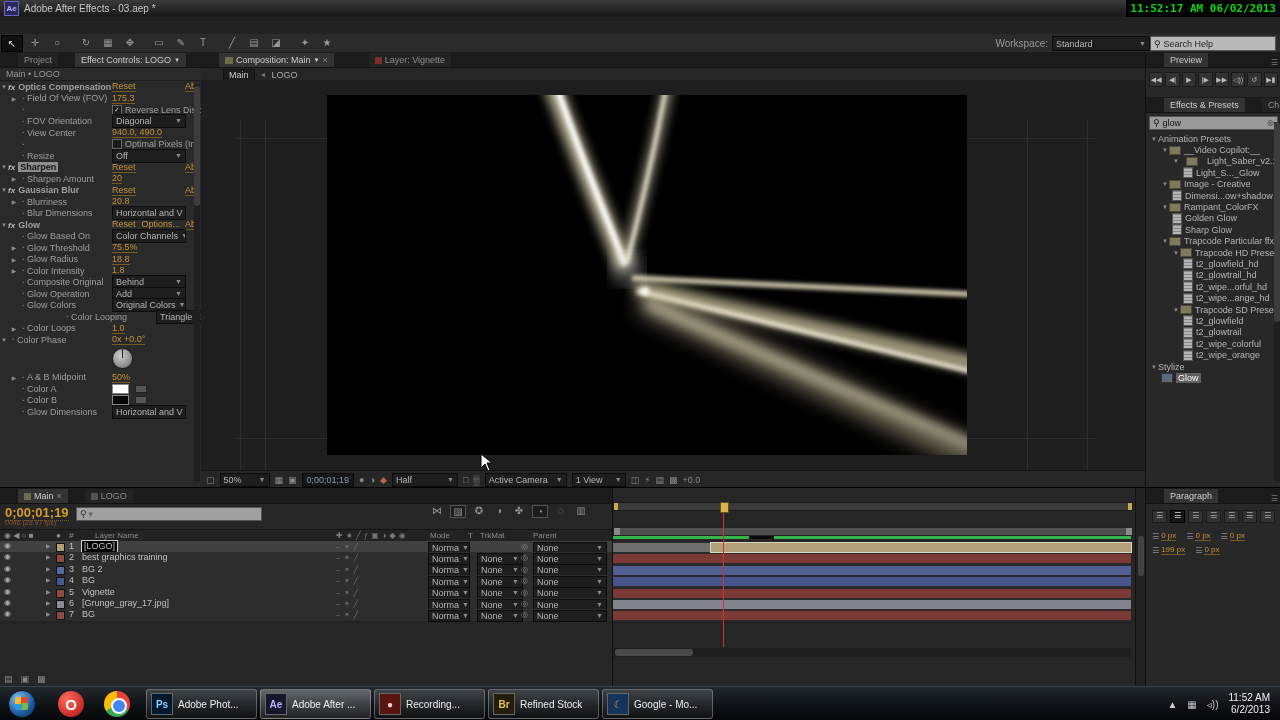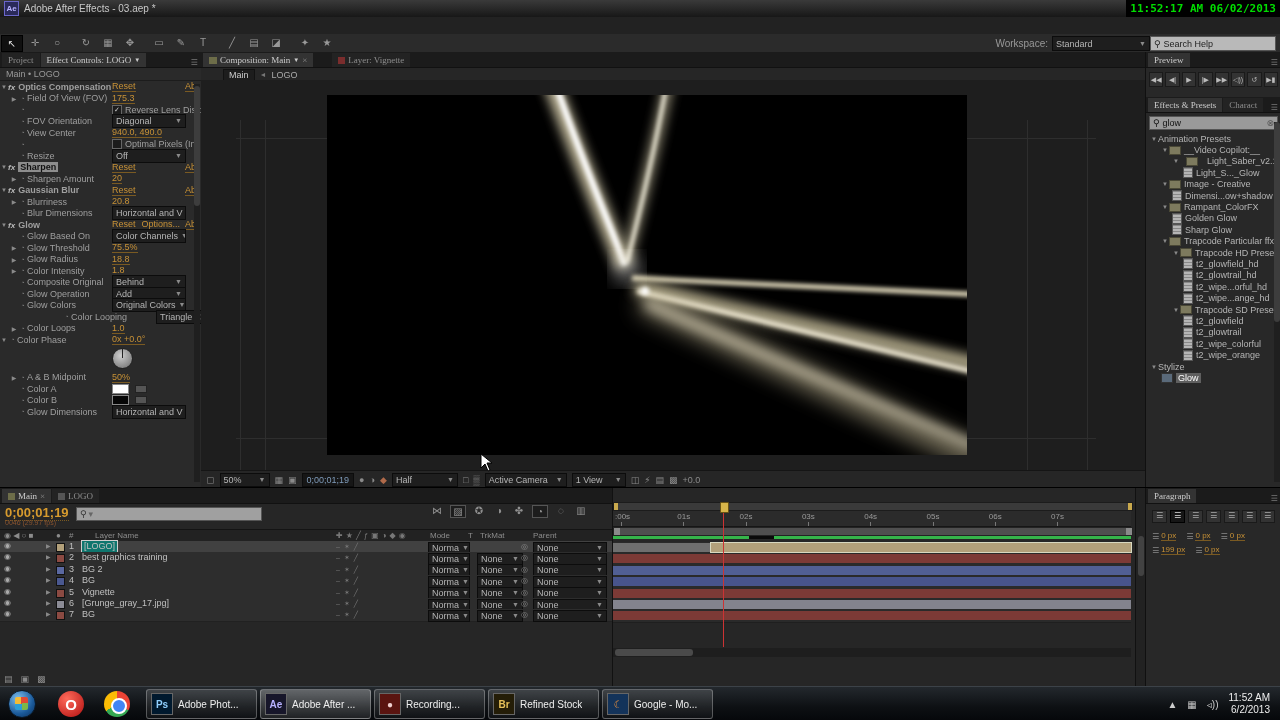--- a/index.html
+++ b/index.html
@@ -21,21 +21,21 @@
   .tool{width:20px;height:15px;margin:0 1px;display:flex;align-items:center;justify-content:center;color:#999;font-size:10px;}
   .tool.active{background:#101010;border:1px solid #000;color:#eee;}
   #ws-area{position:absolute;right:130px;top:2px;display:flex;align-items:center;gap:4px;}
   #ws-label{color:#999;}
   .dd{background:#1e1e1e;border:1px solid #0c0c0c;color:#b5b5b5;height:12px;line-height:12px;
       padding:0 3px;display:flex;align-items:center;justify-content:space-between;font-size:9px;overflow:hidden;white-space:nowrap;}
   .dd .arr{color:#8a8a8a;font-size:7px;margin-left:3px;}
   #help-search{position:absolute;right:4px;top:2px;width:118px;height:13px;background:#b9b9b9;border:1px solid #555;
                color:#222;font-size:9px;display:flex;align-items:center;padding:0 3px;gap:3px;}
   
-  .tabbar{height:15px;background:#1b1b1b;display:flex;align-items:flex-end;gap:1px;padding-left:2px;border-bottom:1px solid #111;font-family:Liberation Serif, serif;}
+  .tabbar{height:15px;background:#1b1b1b;display:flex;align-items:flex-end;gap:17px;padding-left:18px;border-bottom:1px solid #111;}
   .tab{height:14px;line-height:14px;padding:0 6px;background:#232323;color:#8d8d8d;font-size:9px;white-space:nowrap;display:flex;align-items:center;gap:3px;}
   .tab.active{background:#333;color:#ccc;}
   .pmenu{margin-left:auto;color:#777;padding-right:3px;font-size:8px;}
   
   #effectpanel{left:0;top:52px;width:201px;height:435px;background:#2a2a2a;border-right:1px solid #101010;}
   #fx-bread{height:12px;line-height:12px;padding-left:6px;color:#999;font-size:9px;border-bottom:1px solid #1c1c1c;}
   .fxrow{height:11.5px;display:flex;align-items:center;font-size:9px;position:relative;}
   .fxrow .lab{color:#9f9f9f;white-space:nowrap;overflow:hidden;}
   .fxrow .valcol{position:absolute;left:112px;display:flex;align-items:center;}
   .tri{color:#8a8a8a;font-size:6px;width:8px;text-align:center;flex:0 0 8px;}
@@ -92,21 +92,21 @@
   .tli.boxed{border:1px solid #555;background:#1d1d1d;}
   #tl-header{position:absolute;left:0;top:41px;width:612px;height:12px;background:#222;border-top:1px solid #141414;border-bottom:1px solid #141414;font-size:8px;color:#8c8c8c;}
   .hcol{position:absolute;top:0;height:12px;line-height:12px;}
   .lrow{position:absolute;left:0;width:612px;height:11.4px;background:#2d2d2d;border-bottom:1px solid #212121;font-size:9px;color:#c0c0c0;}
   .lrow.sel{background:#414141;}
   .lr-eye{position:absolute;left:4px;top:0;color:#aaa;font-size:8px;}
   .lr-tri{position:absolute;left:46px;top:0;color:#888;font-size:6px;line-height:11px;}
   .lr-sw{position:absolute;left:56px;top:2px;width:7px;height:7px;border:1px solid #111;}
   .lr-num{position:absolute;left:69px;top:0;line-height:11px;}
   .lr-name{position:absolute;left:82px;top:0;line-height:11px;white-space:nowrap;}
-  .lr-name.boxed{outline:1px solid #cfcfcf;background:#0f766e;padding:0 2px;}
+  .lr-name.boxed{outline:1px solid #cfcfcf;background:#000000;padding:0 2px;}
   .lr-sw2{position:absolute;left:336px;top:0;width:84px;color:#777;font-size:7px;line-height:11px;letter-spacing:4px;}
   .lr-dd{position:absolute;height:10px;top:0.5px;}
   .parico{position:absolute;left:521px;top:1px;color:#888;font-size:8px;}
   
   #tl-graph{position:absolute;left:612px;top:0;width:523px;height:199px;background:#262626;border-left:1px solid #111;}
   #tl-nav{position:absolute;left:0;top:14px;width:518px;height:7px;background:#3a3a3a;border:1px solid #1c1c1c;}
   .navh{position:absolute;top:0;width:4px;height:7px;background:#c9a94d;}
   #tl-ruler{position:absolute;left:0;top:23px;width:518px;height:15px;background:#2b2b2b;border-bottom:1px solid #161616;}
   .rlab{position:absolute;top:1px;font-size:8px;color:#9a9a9a;}
   .rtick{position:absolute;bottom:0;width:1px;height:4px;background:#777;}
@@ -870,38 +870,20 @@
           <span>▣</span>
           <span>▩</span>
         </div>
     </div>
 
     <div id="tl-graph">
       <div id="tl-nav">
           <div class="navh" style="left:0;"></div>
           <div class="navh" style="right:0;"></div>
         </div>
-      <div id="tl-ruler">
-          <div class="rlab" style="left: 2px;">:00s</div>
-          <div class="rtick" style="left: 8px;"></div>
-          <div class="rlab" style="left: 64.3px;">01s</div>
-          <div class="rtick" style="left: 70.3px;"></div>
-          <div class="rlab" style="left: 126.6px;">02s</div>
-          <div class="rtick" style="left: 132.6px;"></div>
-          <div class="rlab" style="left: 188.9px;">03s</div>
-          <div class="rtick" style="left: 194.9px;"></div>
-          <div class="rlab" style="left: 251.2px;">04s</div>
-          <div class="rtick" style="left: 257.2px;"></div>
-          <div class="rlab" style="left: 313.5px;">05s</div>
-          <div class="rtick" style="left: 319.5px;"></div>
-          <div class="rlab" style="left: 375.8px;">06s</div>
-          <div class="rtick" style="left: 381.8px;"></div>
-          <div class="rlab" style="left: 438.1px;">07s</div>
-          <div class="rtick" style="left: 444.1px;"></div>
-        </div>
       <div id="tl-workarea">
           <div class="wah" style="left:0;"></div>
           <div class="wah" style="right:0;"></div>
         </div>
       <div id="tl-cache">
           <div id="cache-gap" style="left: 135.716px; width: 25.382px;"></div>
         </div>
       <div id="tl-bars">
           <div class="grow" style="top: 54px;">
             <div class="gbar" style="left: 0px; width: 98.42px; background: rgb(111, 111, 111);"></div>

